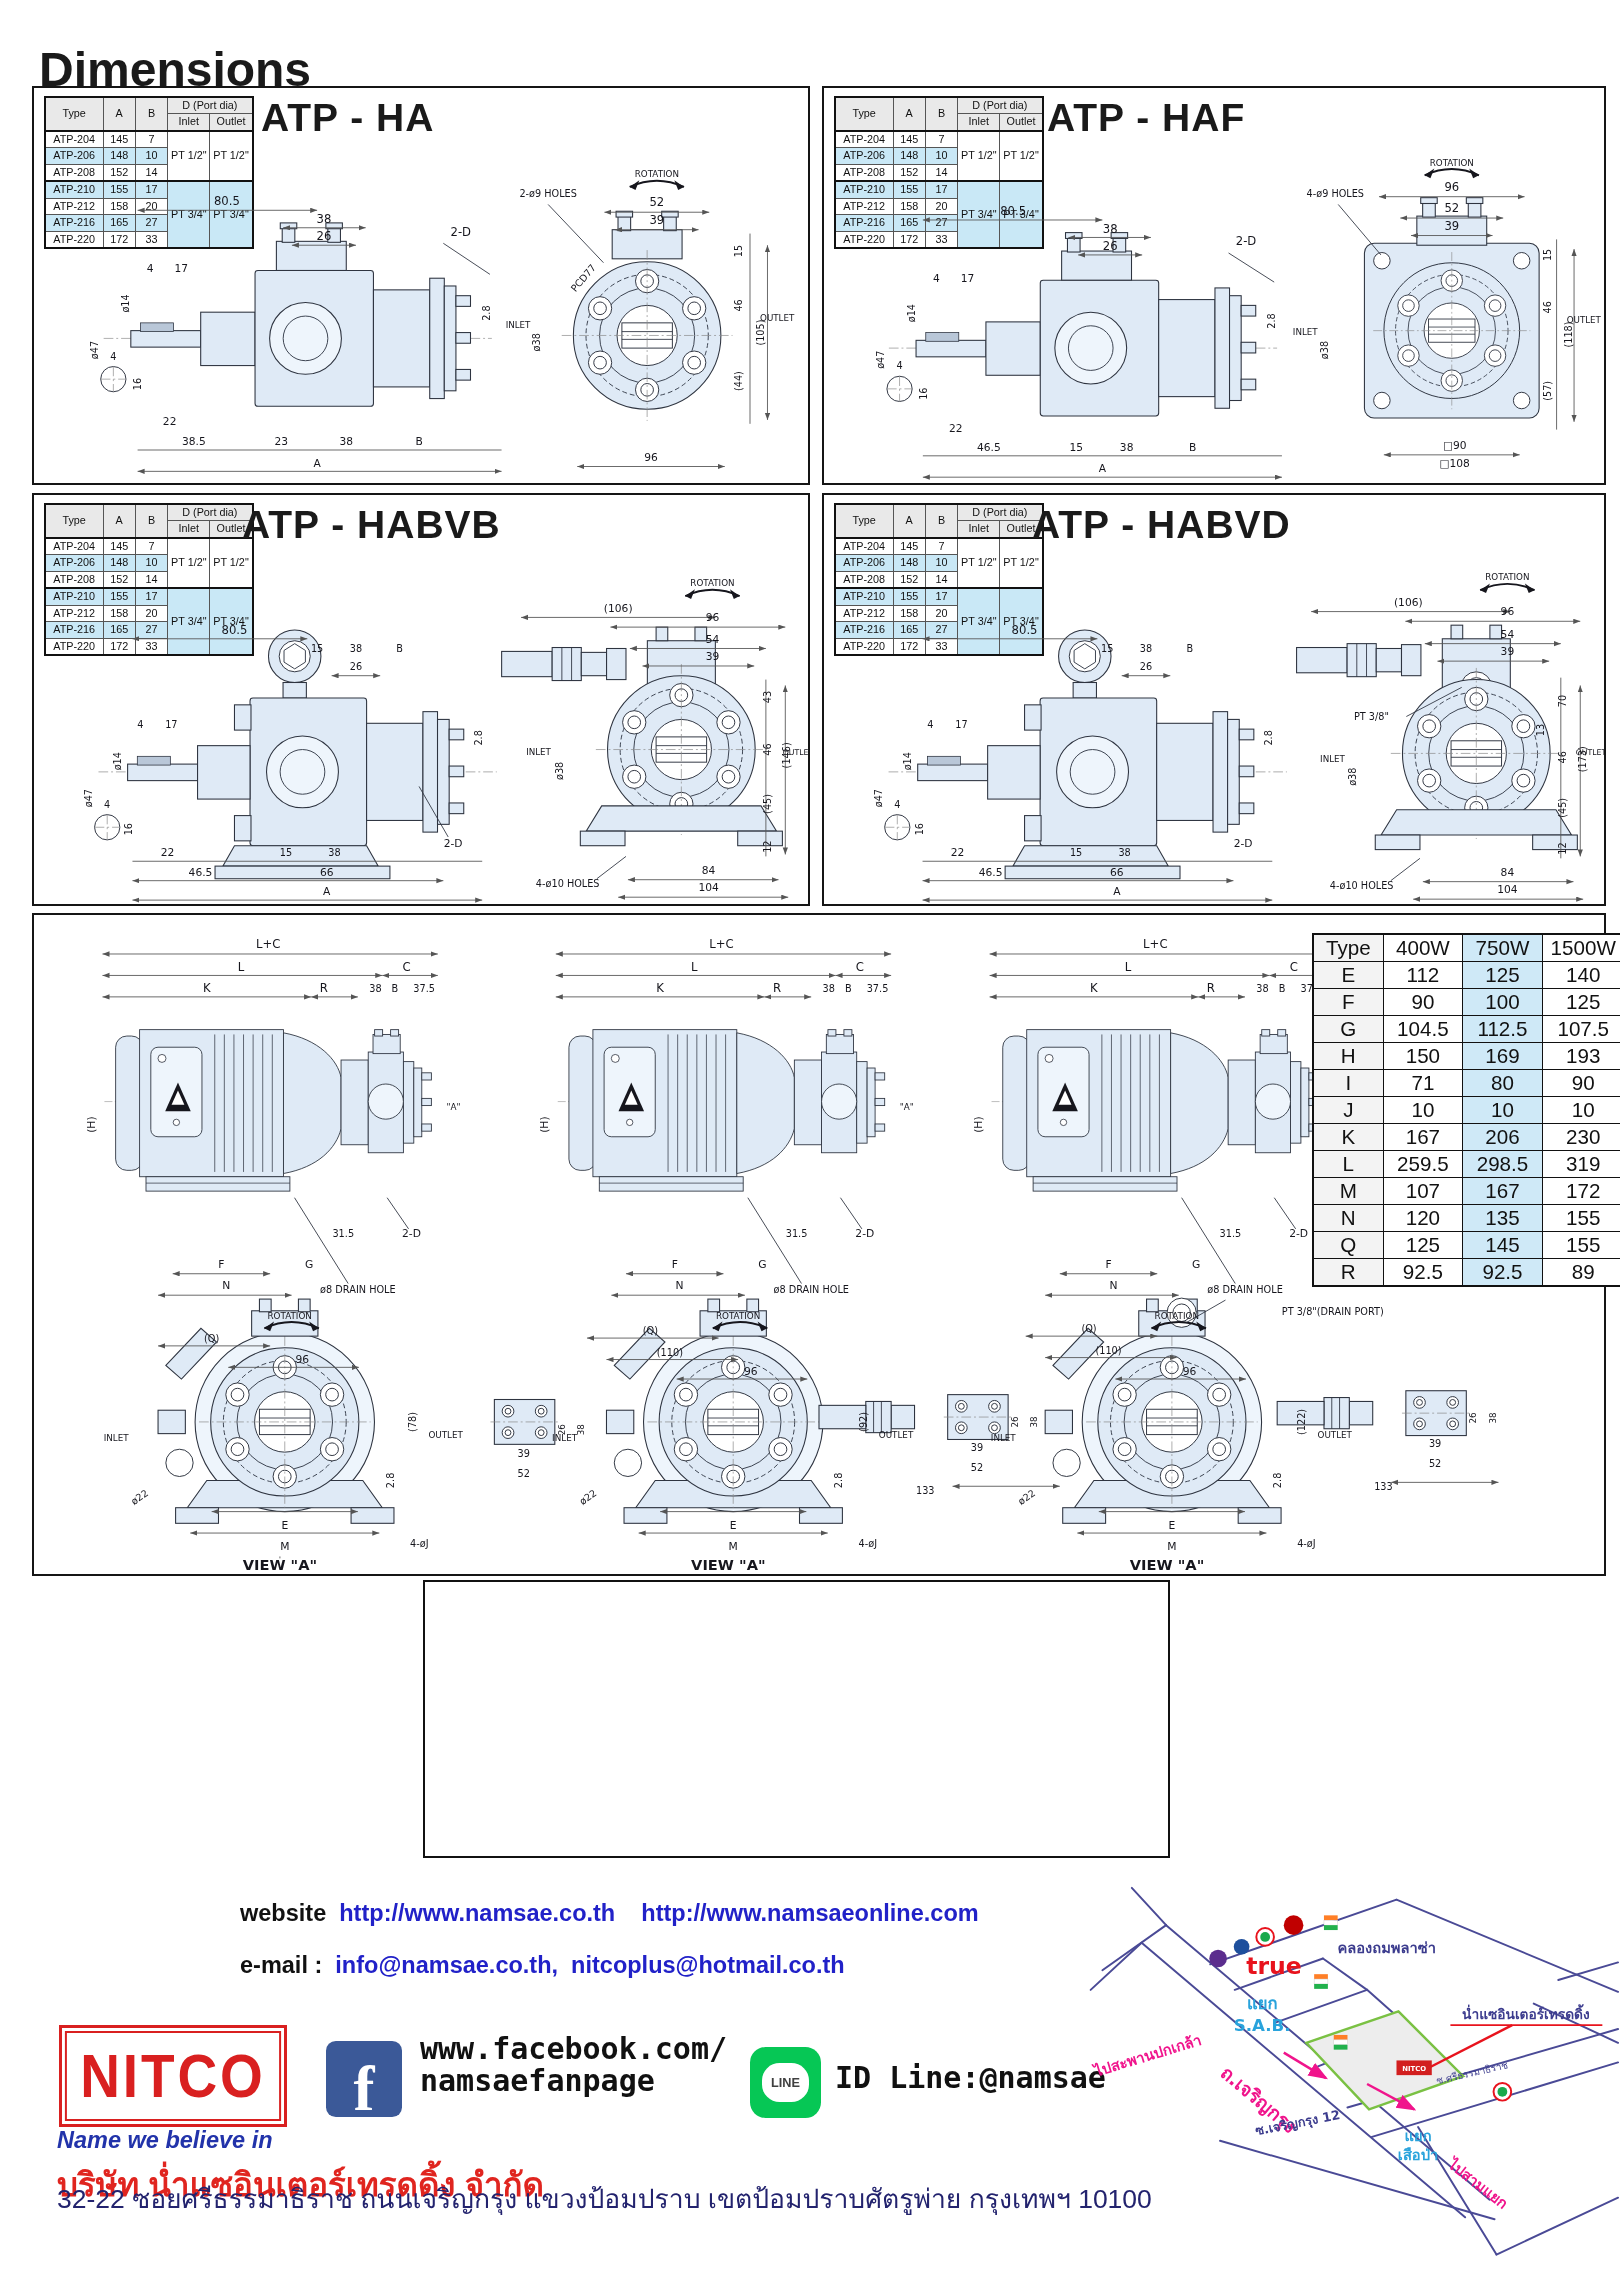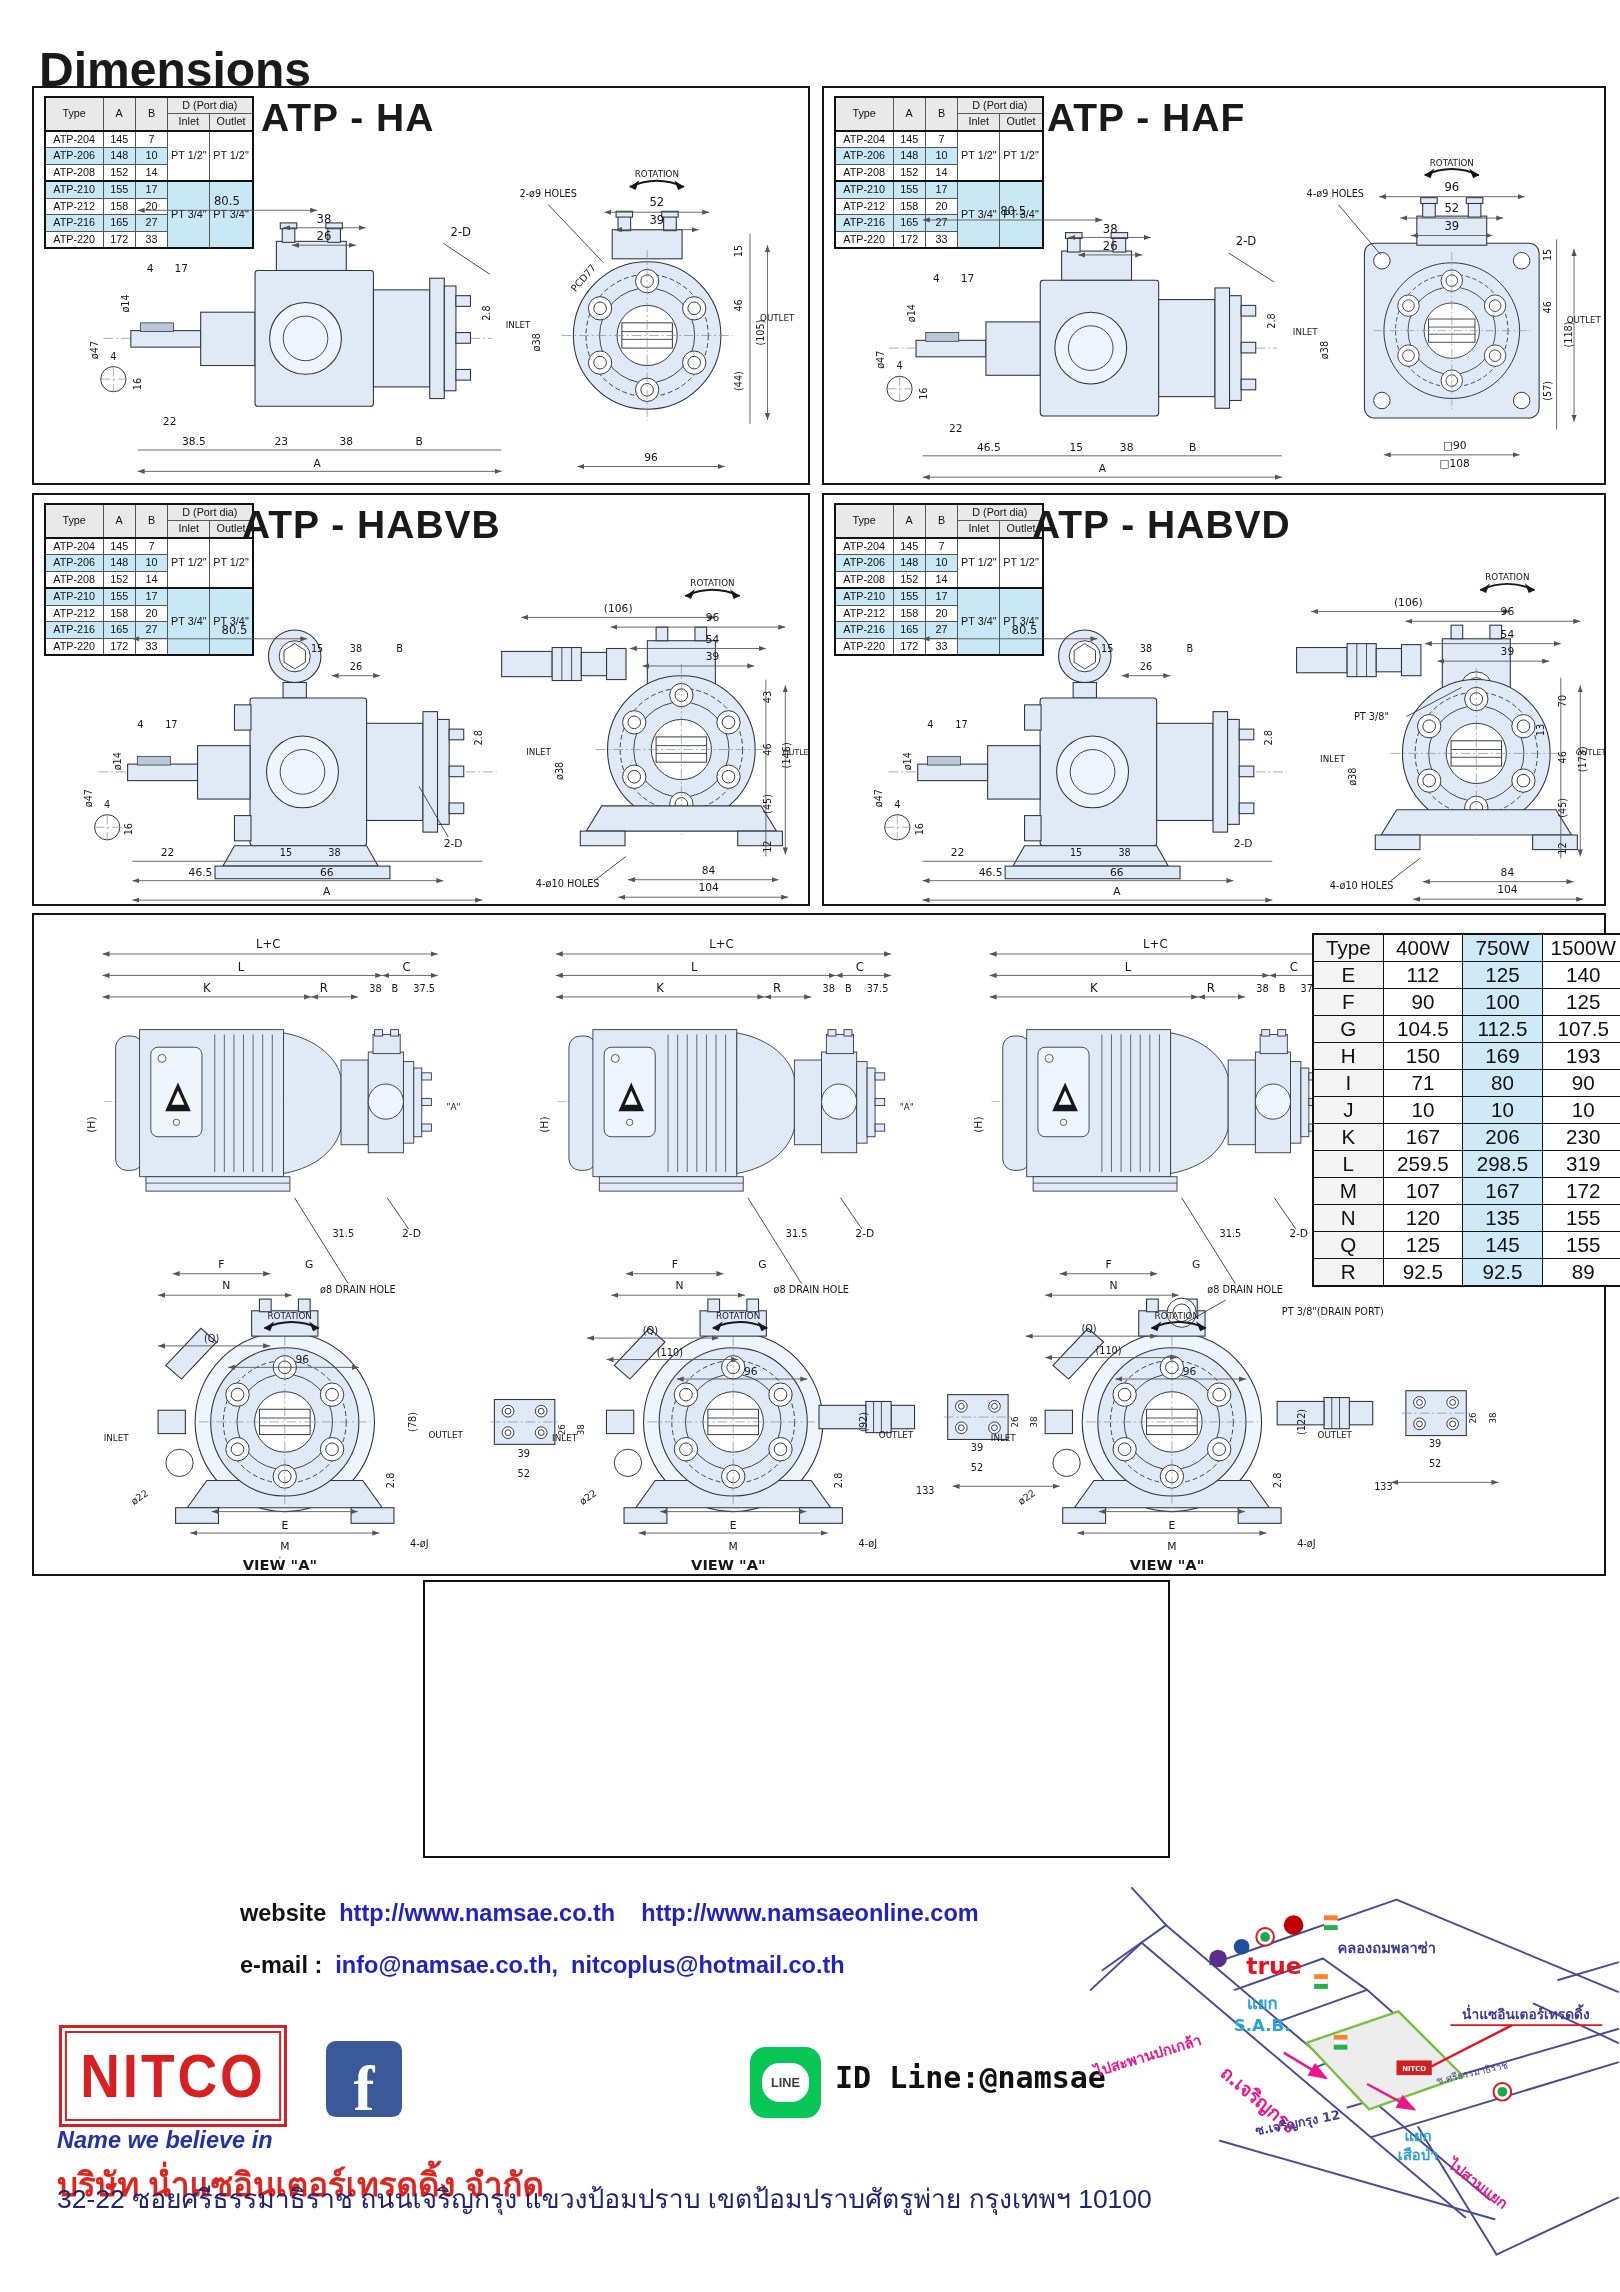--- a/index.html
+++ b/index.html
@@ -1032,20 +1032,24 @@
   </div>
 
   <div class="nitco" style="left:59px;top:2025px;width:222px;height:96px">
     <span>NITCO</span>
   </div>
   <div class="tagline" style="left:57px;top:2127px">Name we believe in</div>
 
   <div class="fbicon" style="left:326px;top:2041px;width:76px;height:76px">
     <span>f</span>
   </div>
+  <div class="sociallbl" style="left:420px;top:2033px">
+    <div>www.facebook.com/</div>
+    <div>namsaefanpage</div>
+  </div>
 
   <div class="lineicon" style="left:750px;top:2047px;width:71px;height:71px">
     <div class="bub">LINE</div>
   </div>
   <div class="sociallbl" style="left:835px;top:2062px">ID Line:@namsae</div>
 
   <div class="redco" style="left:57px;top:2119px;padding-top:39px">บริษัท น่ำแซอินเตอร์เทรดดิ้ง จำกัด</div>
   <div class="navyline" style="left:57px;top:2178px">32-22 ซอยศรีธรรมาธิราช ถนนเจริญกรุง แขวงป้อมปราบ เขตป้อมปราบศัตรูพ่าย กรุงเทพฯ 10100</div>
 
   <svg style="position:absolute;left:1073px;top:1874px" width="547" height="416" viewBox="0 0 558 424">

